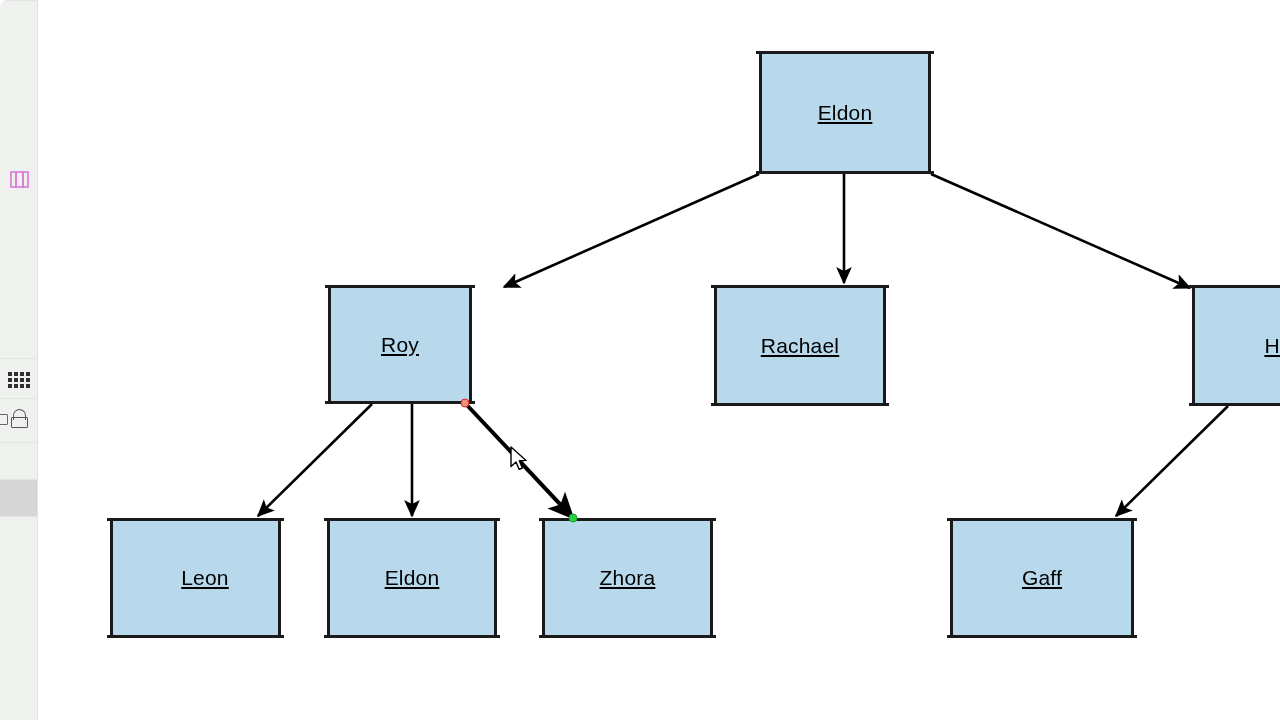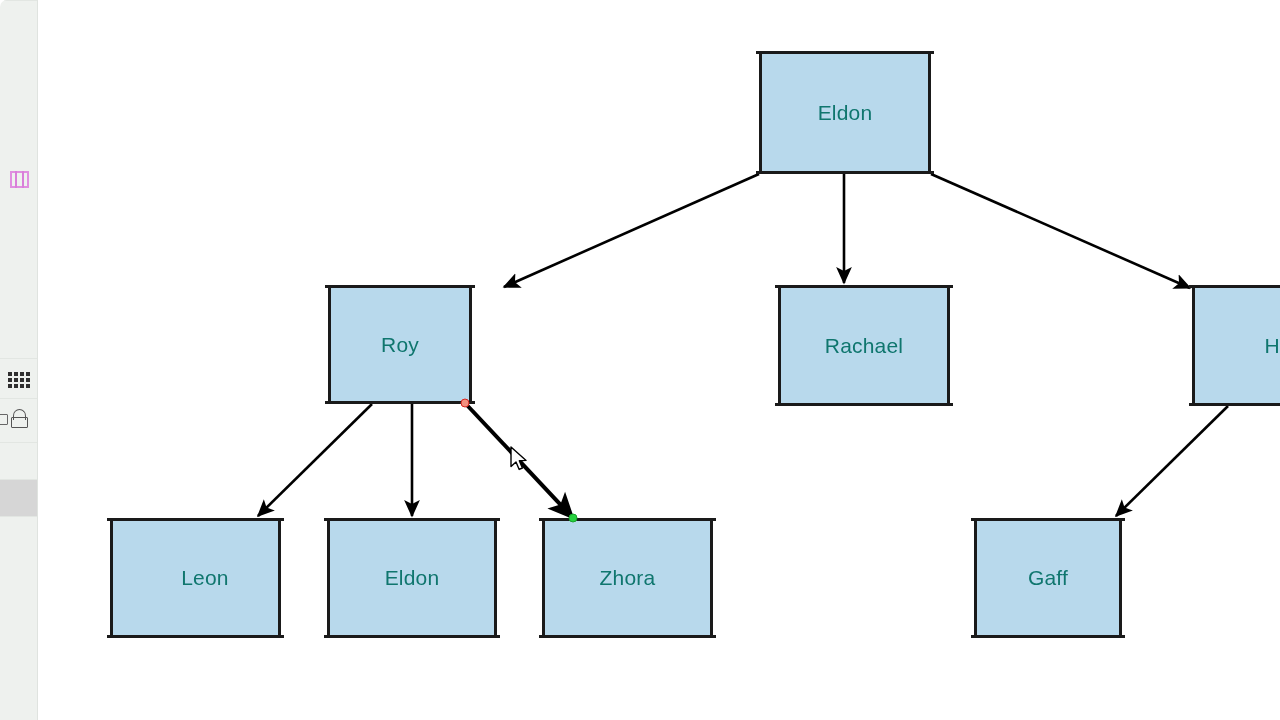--- a/index.html
+++ b/index.html
@@ -123,23 +123,24 @@
     position: absolute;
     background: #b8d9ec;
     border: 3px solid #1a1a1a;
     display: flex;
     align-items: center;
     justify-content: center;
   }
   .node-label {
     font-family: "Liberation Sans", sans-serif;
     font-size: 21px;
-    color: #0f766e;
+    color: #000000;
     white-space: nowrap;
     letter-spacing: 0.2px;
+    text-decoration: underline;
   }
   
   .node .nub {
     position: absolute;
     width: 7px; height: 3px;
     background: #1a1a1a;
   }
   .node .nub.tl { left: -6px; top: -3px; }
   .node .nub.tr { right: -6px; top: -3px; }
   .node .nub.bl { left: -6px; bottom: -3px; }
@@ -252,21 +253,21 @@
         </div>
         <div class="node" style="left: 290px; top: 285px; width: 144px; height: 119px; background: rgb(184, 217, 236); border-color: rgb(26, 26, 26);">
           <span class="nub tl"></span>
           <span class="nub tr"></span>
           <span class="nub bl"></span>
           <span class="nub br"></span>
           <span class="nub bc"></span>
           <span class="nub tc"></span>
           <span class="node-label">Roy</span>
         </div>
-        <div class="node" style="left: 740px; top: 285px; width: 172px; height: 121px; background: rgb(184, 217, 236); border-color: rgb(26, 26, 26);">
+        <div class="node" style="left: 676px; top: 285px; width: 172px; height: 121px; background: rgb(184, 217, 236); border-color: rgb(26, 26, 26);">
           <span class="nub tl"></span>
           <span class="nub tr"></span>
           <span class="nub bl"></span>
           <span class="nub br"></span>
           <span class="nub bc"></span>
           <span class="nub tc"></span>
           <span class="node-label">Rachael</span>
         </div>
         <div class="node" style="left: 1154px; top: 285px; width: 172px; height: 121px; background: rgb(184, 217, 236); border-color: rgb(26, 26, 26);">
           <span class="nub tl"></span>
@@ -295,21 +296,21 @@
         </div>
         <div class="node" style="left: 504px; top: 518px; width: 171px; height: 120px; background: rgb(184, 217, 236); border-color: rgb(26, 26, 26);">
           <span class="nub tl"></span>
           <span class="nub tr"></span>
           <span class="nub bl"></span>
           <span class="nub br"></span>
           <span class="nub bc"></span>
           <span class="nub tc"></span>
           <span class="node-label">Zhora</span>
         </div>
-        <div class="node" style="left: 936px; top: 518px; width: 148px; height: 120px; background: rgb(184, 217, 236); border-color: rgb(26, 26, 26);">
+        <div class="node" style="left: 912px; top: 518px; width: 184px; height: 120px; background: rgb(184, 217, 236); border-color: rgb(26, 26, 26);">
           <span class="nub tl"></span>
           <span class="nub tr"></span>
           <span class="nub bl"></span>
           <span class="nub br"></span>
           <span class="nub bc"></span>
           <span class="nub tc"></span>
           <span class="node-label">Gaff</span>
         </div>
       </div>
     <div id="handles-layer">

